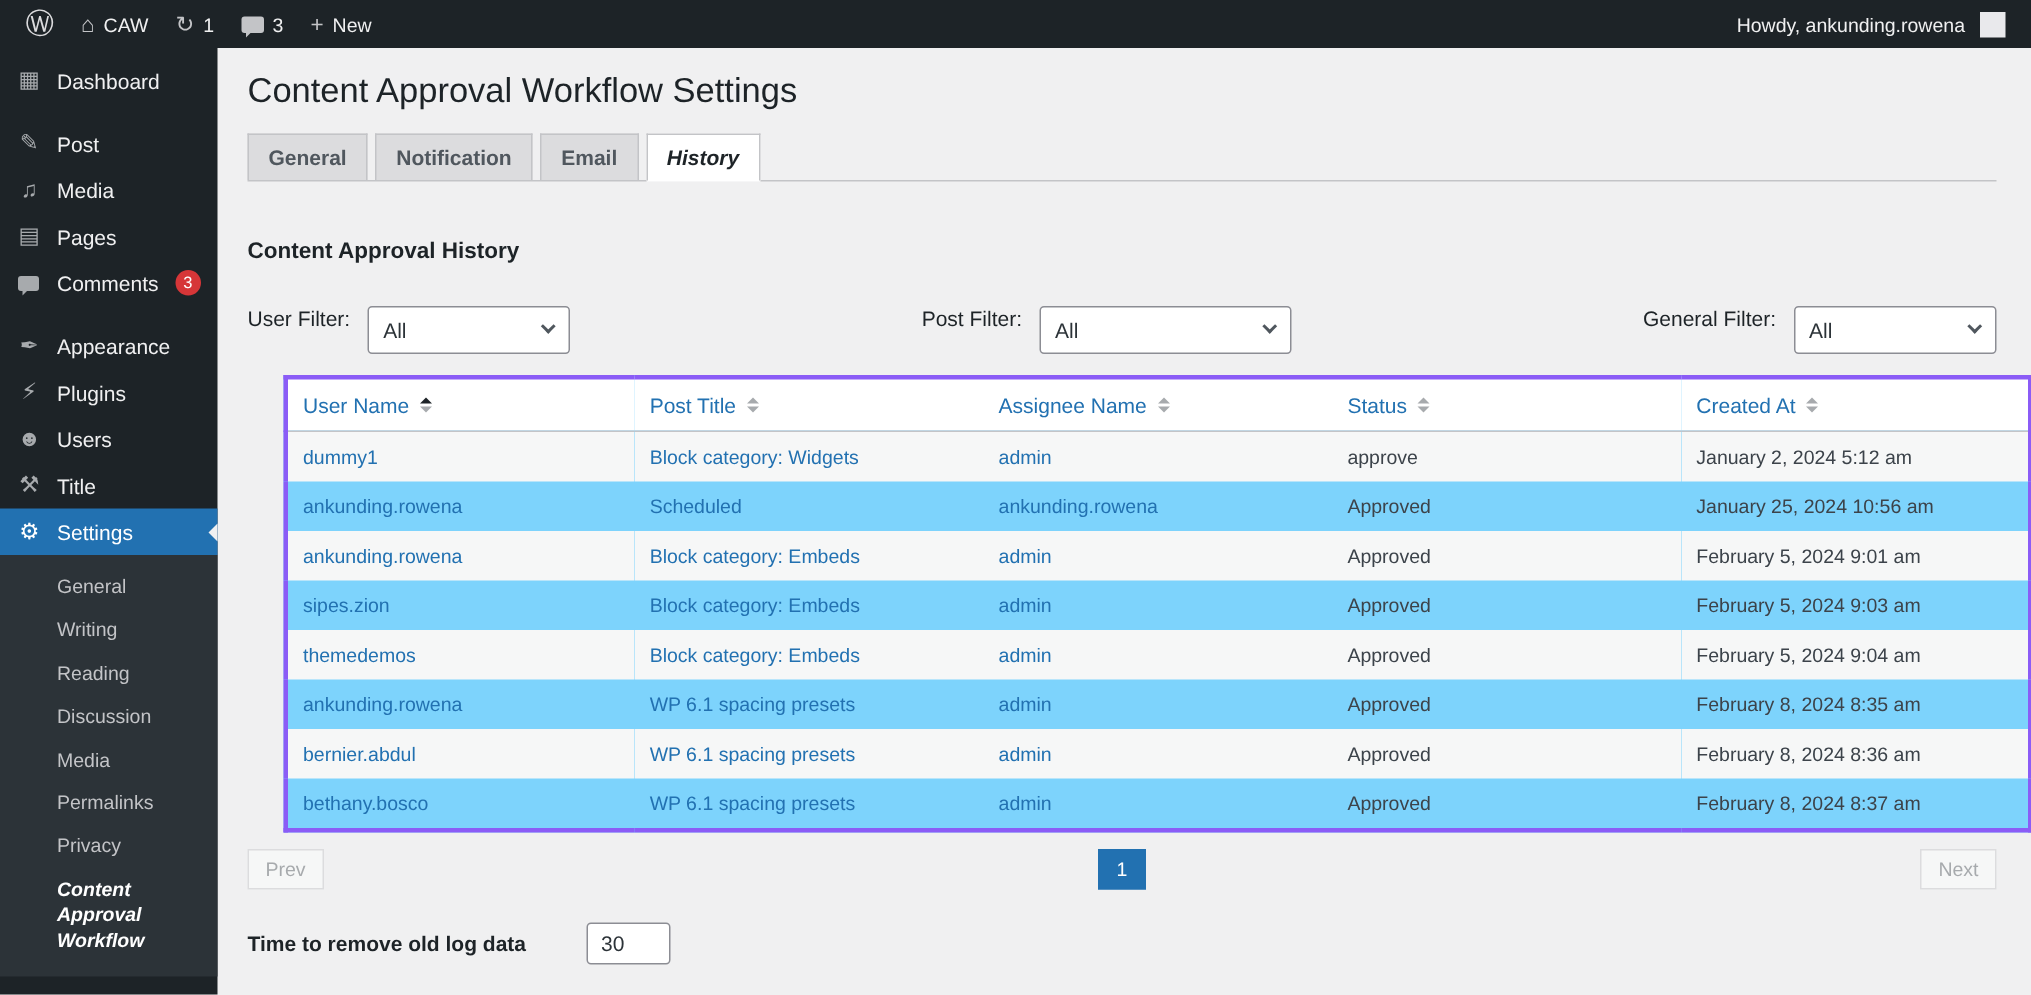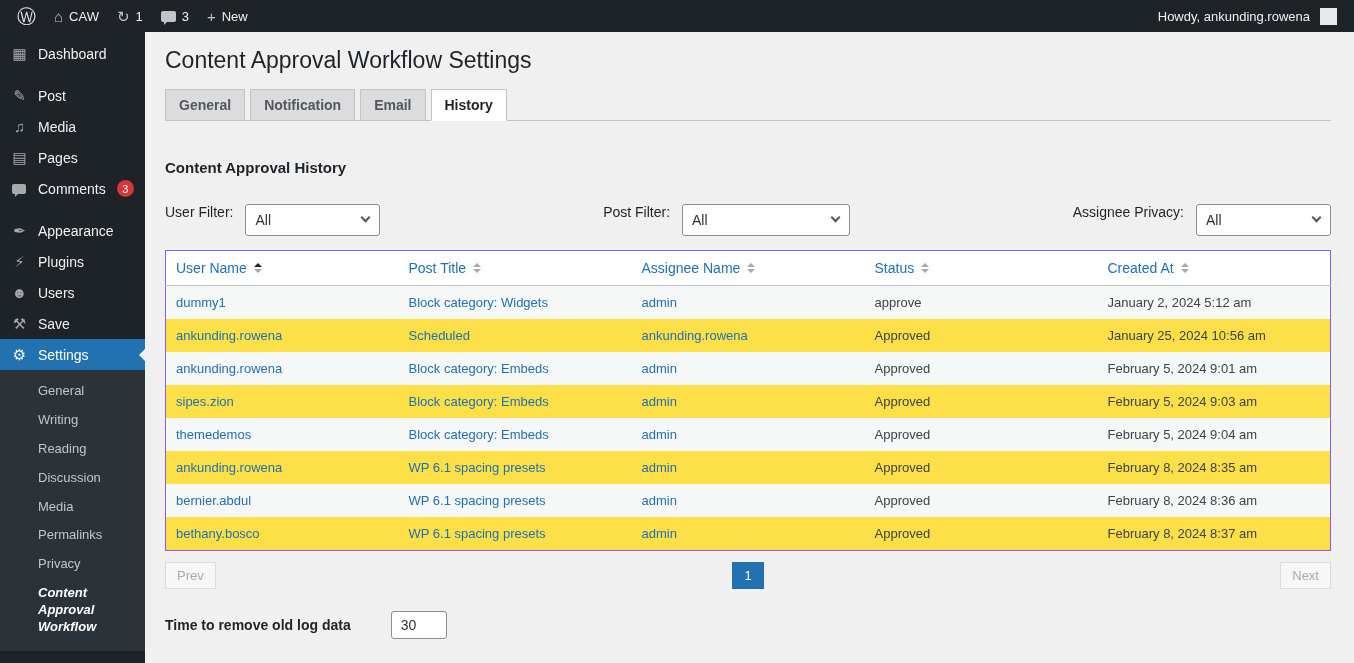--- a/index.html
+++ b/index.html
@@ -30,32 +30,32 @@
   .submenu{background:#2c3338;padding:7px 0 9px;flex:none;}
   .submenu-item{padding:6px 12px 6px 38px;font-size:13px;color:#c3c4c7;cursor:pointer;line-height:1.3;}
   .submenu-item.current{color:#fff;font-weight:700;font-style:italic;}
   .collapse{margin-top:auto;display:flex;align-items:center;gap:8px;padding:10px 10px 18px;color:#a7aaad;font-size:13px;cursor:pointer;}
   .collapse .mi-icon{font-size:12px;width:16px;text-align:center;}
   
   .content{margin-left:145px;padding:46px 23px 0 20px;height:663px;overflow:hidden;}
   .page-title{font-size:23px;font-weight:400;color:#1d2327;line-height:1.3;}
   .tabs{border-bottom:1px solid #c3c4c7;margin-top:13px;display:flex;align-items:flex-end;gap:5px;}
   .tab{background:#dcdcde;border:1px solid #c3c4c7;border-bottom:none;padding:7px 13px;font-size:14px;font-weight:600;color:#50575e;cursor:pointer;}
-  .tab.active{background:#fff;color:#1d2327;margin-bottom:-1px;border-bottom:1px solid #fff;}
+  .tab.active{background:#fff;color:#1d2327;margin-bottom:-1px;border-bottom:1px solid #fff;font-style:italic;}
   .section-heading{font-size:15px;font-weight:700;color:#1d2327;margin-top:38px;}
   
   .filters{display:flex;justify-content:space-between;align-items:center;margin-top:28px;}
   .filter{display:flex;align-items:flex-start;gap:12px;font-size:14px;color:#1d2327;}
   .select-wrap{position:relative;display:inline-block;}
   select{appearance:none;-webkit-appearance:none;border:1px solid #8c8d94;border-radius:3px;background:#fff;height:32px;padding:0 30px 0 9px;font-size:14px;color:#2c3338;font-family:inherit;cursor:pointer;}
   .sel-user select,.sel-assignee select{width:135px;}
   .sel-post select{width:168px;}
   .chevron{position:absolute;right:11px;top:10px;width:7px;height:7px;border-right:2px solid #50575e;border-bottom:2px solid #50575e;transform:rotate(45deg);pointer-events:none;}
   
-  .history-table{width:100%;border-collapse:collapse;background:#fde047;border:1px solid #8b5cf6;margin-top:14px;table-layout:fixed;}
+  .history-table{width:100%;border-collapse:collapse;background:#7dd3fc;border:3px solid #8b5cf6;margin-top:14px;table-layout:fixed;margin-left:24px;}
   .history-table th{text-align:left;padding:9px 10px;font-size:14px;font-weight:400;color:#2271b1;border-bottom:1px solid #c3c4c7;background:#fff;cursor:pointer;}
   .th-inner{display:inline-flex;align-items:center;gap:7px;}
   .sort{display:inline-flex;flex-direction:column;gap:2px;}
   .sa-up{width:0;height:0;border-left:4px solid transparent;border-right:4px solid transparent;border-bottom:4px solid #a7aaad;}
   .sa-down{width:0;height:0;border-left:4px solid transparent;border-right:4px solid transparent;border-top:4px solid #a7aaad;}
   th.sorted .sa-up{border-bottom-color:#1d2327;}
   .history-table td{padding:9px 10px;font-size:13px;color:#3c434a;overflow:hidden;white-space:nowrap;text-overflow:ellipsis;}
   .history-table tbody tr:nth-child(odd){background:#f6f7f7;}
   .cell-link{color:#2271b1;text-decoration:none;cursor:pointer;}
   
@@ -133,21 +133,21 @@
   <div class="menu-item">
     <span class="mi-icon">⚡</span>
     <span>Plugins</span>
   </div>
   <div class="menu-item">
     <span class="mi-icon">☻</span>
     <span>Users</span>
   </div>
   <div class="menu-item">
     <span class="mi-icon">⚒</span>
-    <span>Save</span>
+    <span>Title</span>
   </div>
   <div class="menu-item current">
     <span class="mi-icon">⚙</span>
     <span>Settings</span>
   </div>
   <div class="submenu">
     <div class="submenu-item">General</div>
     <div class="submenu-item">Writing</div>
     <div class="submenu-item">Reading</div>
     <div class="submenu-item">Discussion</div>
@@ -183,21 +183,21 @@
       </span>
     </div>
     <div class="filter">
       <label>Post Filter:</label>
       <span class="select-wrap sel-post">
         <select><option>All</option></select>
         <span class="chevron"></span>
       </span>
     </div>
     <div class="filter">
-      <label>Assignee Privacy:</label>
+      <label>General Filter:</label>
       <span class="select-wrap sel-assignee">
         <select><option>All</option></select>
         <span class="chevron"></span>
       </span>
     </div>
   </div>
 
   <table class="history-table">
     <thead>
       <tr>

